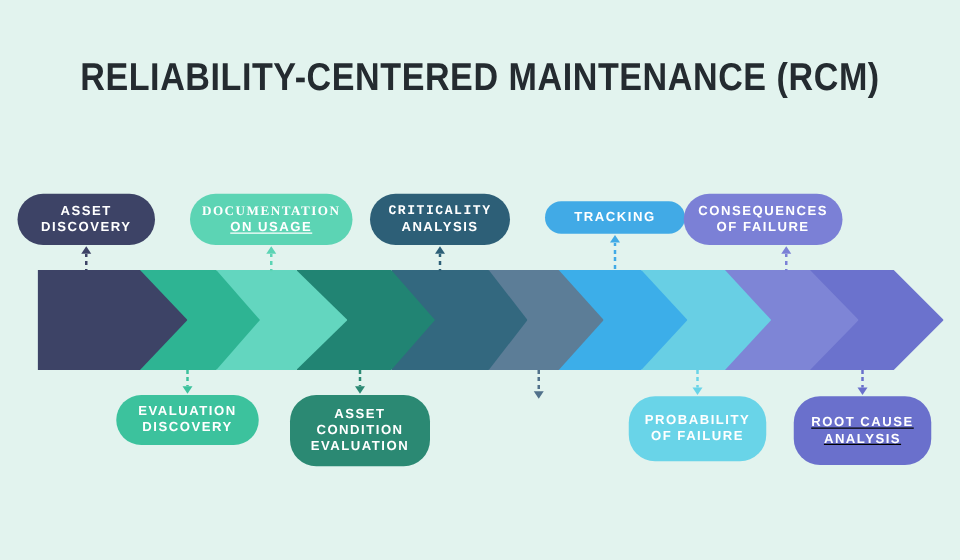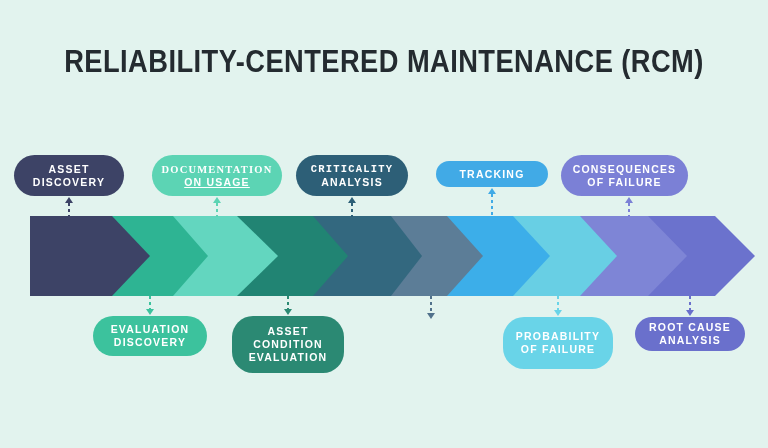--- a/index.html
+++ b/index.html
@@ -89,21 +89,21 @@
       <span style="color: rgb(255, 255, 255); font-family: Liberation Mono, monospace;">CRITICALITY</span>
       <span style="color: rgb(255, 255, 255);">ANALYSIS</span>
     </div>
     <div class="connector" style="background: repeating-linear-gradient(rgb(45, 95, 119) 0px, rgb(45, 95, 119) 3px, transparent 3px, transparent 6px); left: 351px; top: 203px; height: 14px;"></div>
     <div class="arrowhead" style="border-left: 4px solid transparent; border-right: 4px solid transparent; border-bottom: 6px solid rgb(45, 95, 119); left: 348px; top: 197px;"></div>
     <div class="pill" style="left: 436px; top: 161px; width: 112px; height: 26px; background: rgb(65, 170, 230);">
       <span style="color: rgb(255, 255, 255);">TRACKING</span>
     </div>
     <div class="connector" style="background: repeating-linear-gradient(rgb(65, 170, 230) 0px, rgb(65, 170, 230) 3px, transparent 3px, transparent 6px); left: 491px; top: 194px; height: 23px;"></div>
     <div class="arrowhead" style="border-left: 4px solid transparent; border-right: 4px solid transparent; border-bottom: 6px solid rgb(65, 170, 230); left: 488px; top: 188px;"></div>
-    <div class="pill" style="left: 561px; top: 155px; width: 127px; height: 41px; background: rgb(123, 128, 214);">
+    <div class="pill" style="left: 547px; top: 155px; width: 127px; height: 41px; background: rgb(123, 128, 214);">
       <span style="color: rgb(255, 255, 255);">CONSEQUENCES</span>
       <span style="color: rgb(255, 255, 255);">OF FAILURE</span>
     </div>
     <div class="connector" style="background: repeating-linear-gradient(rgb(123, 128, 214) 0px, rgb(123, 128, 214) 3px, transparent 3px, transparent 6px); left: 628px; top: 203px; height: 14px;"></div>
     <div class="arrowhead" style="border-left: 4px solid transparent; border-right: 4px solid transparent; border-bottom: 6px solid rgb(123, 128, 214); left: 625px; top: 197px;"></div>
     <div class="pill" style="left: 93px; top: 316px; width: 114px; height: 40px; background: rgb(60, 194, 157);">
       <span style="color: rgb(255, 255, 255);">EVALUATION</span>
       <span style="color: rgb(255, 255, 255);">DISCOVERY</span>
     </div>
     <div class="connector" style="background: repeating-linear-gradient(rgb(60, 194, 157) 0px, rgb(60, 194, 157) 3px, transparent 3px, transparent 6px); left: 149px; top: 296px; height: 13px;"></div>
@@ -116,19 +116,19 @@
     <div class="connector" style="background: repeating-linear-gradient(rgb(43, 137, 115) 0px, rgb(43, 137, 115) 3px, transparent 3px, transparent 6px); left: 287px; top: 296px; height: 13px;"></div>
     <div class="arrowhead" style="border-left: 4px solid transparent; border-right: 4px solid transparent; border-top: 6px solid rgb(43, 137, 115); left: 284px; top: 309px;"></div>
     <div class="connector" style="background: repeating-linear-gradient(rgb(81, 113, 139) 0px, rgb(81, 113, 139) 3px, transparent 3px, transparent 6px); left: 430px; top: 296px; height: 17px;"></div>
     <div class="arrowhead" style="border-left: 4px solid transparent; border-right: 4px solid transparent; border-top: 6px solid rgb(81, 113, 139); left: 427px; top: 313px;"></div>
     <div class="pill" style="left: 503px; top: 317px; width: 110px; height: 52px; background: rgb(105, 212, 232);">
       <span style="color: rgb(255, 255, 255);">PROBABILITY</span>
       <span style="color: rgb(255, 255, 255);">OF FAILURE</span>
     </div>
     <div class="connector" style="background: repeating-linear-gradient(rgb(105, 212, 232) 0px, rgb(105, 212, 232) 3px, transparent 3px, transparent 6px); left: 557px; top: 296px; height: 14px;"></div>
     <div class="arrowhead" style="border-left: 4px solid transparent; border-right: 4px solid transparent; border-top: 6px solid rgb(105, 212, 232); left: 554px; top: 310px;"></div>
-    <div class="pill" style="left: 635px; top: 317px; width: 110px; height: 34px; background: rgb(106, 112, 204);">
+    <div class="pill" style="left: 635px; top: 317px; width: 110px; height: 55px; background: rgb(106, 112, 204); text-decoration: underline;">
       <span style="color: rgb(255, 255, 255);">ROOT CAUSE</span>
       <span style="color: rgb(255, 255, 255);">ANALYSIS</span>
     </div>
     <div class="connector" style="background: repeating-linear-gradient(rgb(106, 112, 204) 0px, rgb(106, 112, 204) 3px, transparent 3px, transparent 6px); left: 689px; top: 296px; height: 14px;"></div>
     <div class="arrowhead" style="border-left: 4px solid transparent; border-right: 4px solid transparent; border-top: 6px solid rgb(106, 112, 204); left: 686px; top: 310px;"></div>
   </div>
 
 </body></html>

